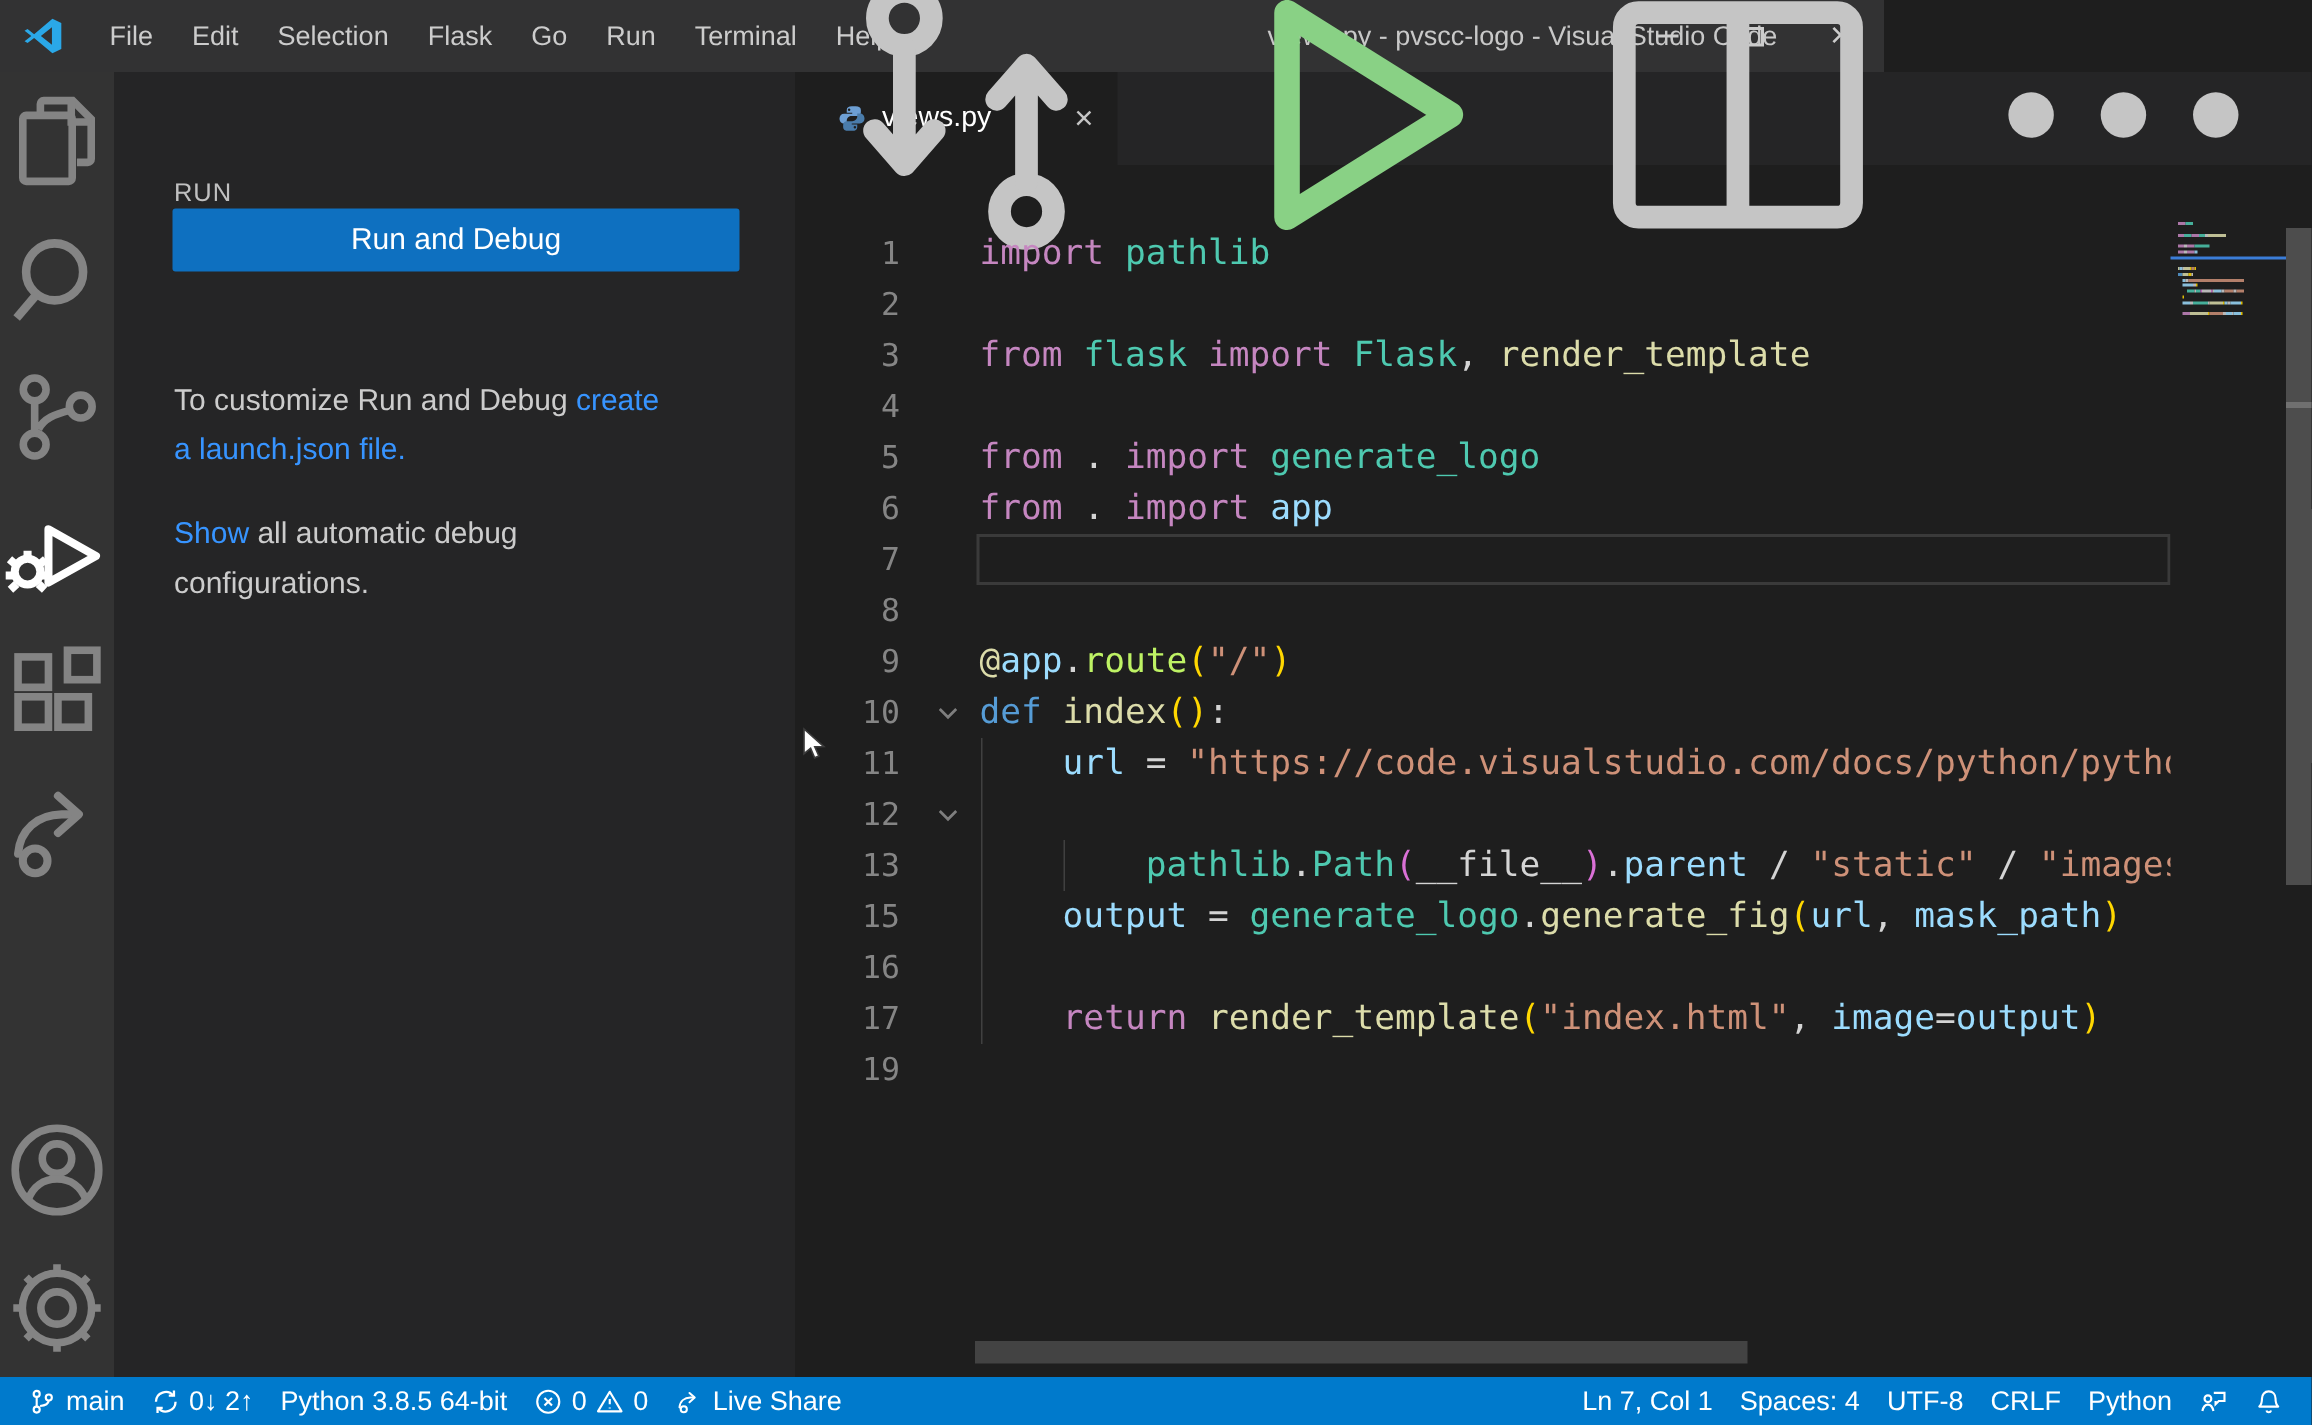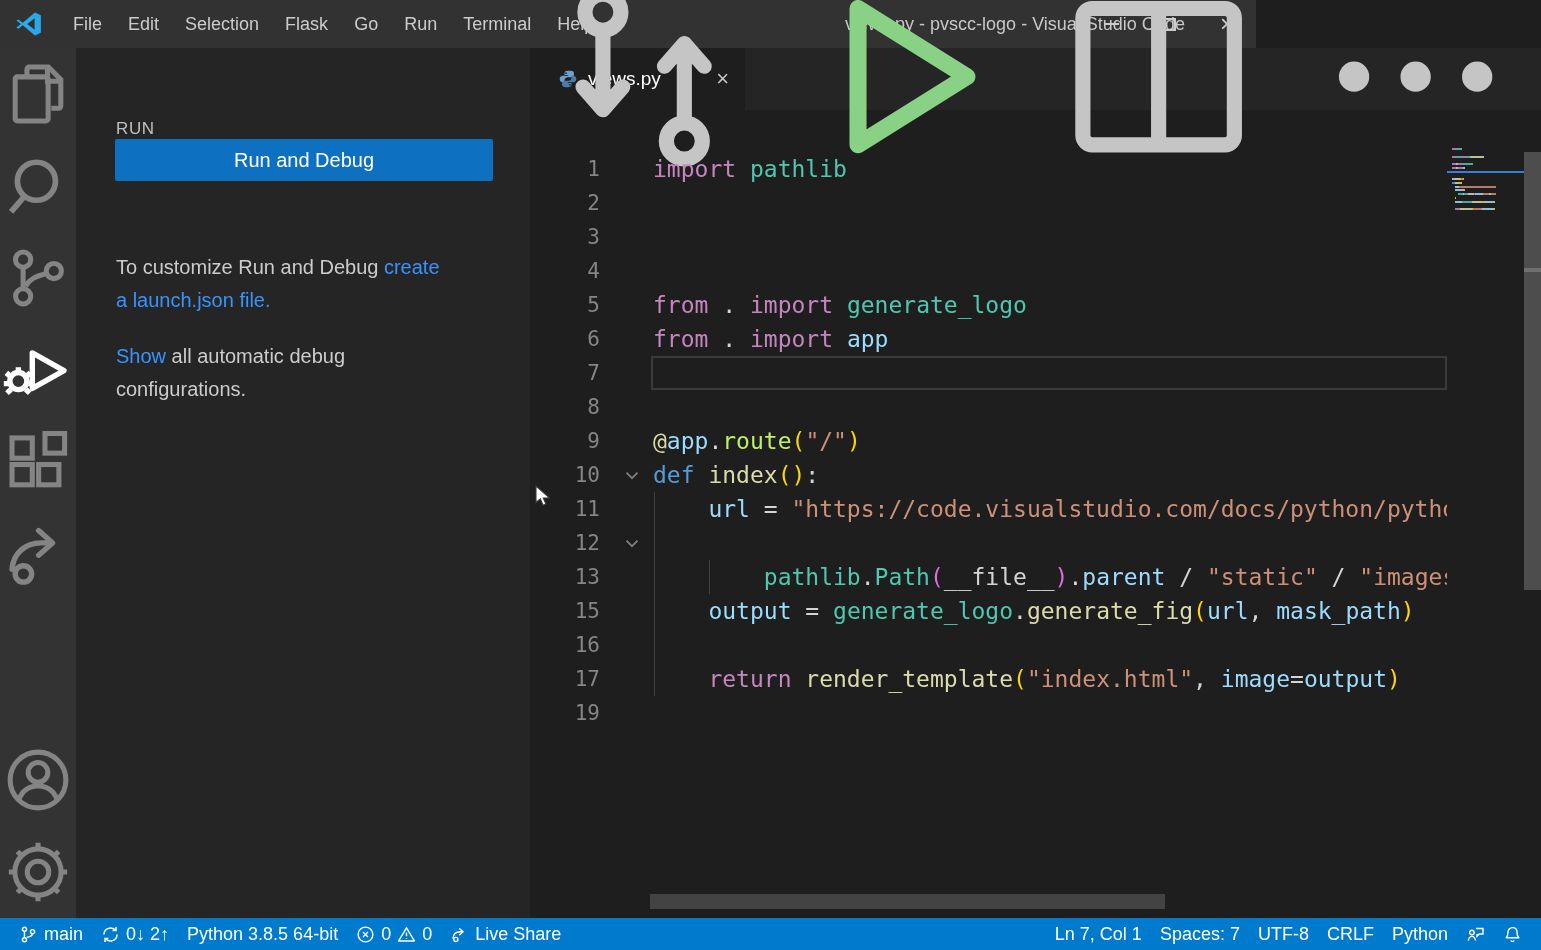--- a/index.html
+++ b/index.html
@@ -245,20 +245,21 @@
       <div class="cl">
         <div class="ln">1</div>
         <div class="lc"><span style="color: rgb(197, 134, 192);">import </span><span style="color: rgb(78, 201, 176);">pathlib</span></div>
       </div>
       <div class="cl">
         <div class="ln">2</div>
         <div class="lc"></div>
       </div>
       <div class="cl">
         <div class="ln">3</div>
+        <div class="lc"><span style="color: rgb(197, 134, 192);">from </span><span style="color: rgb(78, 201, 176);">flask </span><span style="color: rgb(197, 134, 192);">import </span><span style="color: rgb(78, 201, 176);">Flask</span><span style="color: rgb(212, 212, 212);">, </span><span style="color: rgb(220, 220, 170);">render_template</span></div>
       </div>
       <div class="cl">
         <div class="ln">4</div>
         <div class="lc"></div>
       </div>
       <div class="cl">
         <div class="ln">5</div>
         <div class="lc"><span style="color: rgb(197, 134, 192);">from </span><span style="color: rgb(212, 212, 212);">. </span><span style="color: rgb(197, 134, 192);">import </span><span style="color: rgb(78, 201, 176);">generate_logo</span></div>
       </div>
       <div class="cl">
@@ -478,21 +479,21 @@
           </svg>
         </span>
         <span>Live Share</span>
       </div>
     </div>
   <div id="sb-right">
       <div class="st-item">
         <span>Ln 7, Col 1</span>
       </div>
       <div class="st-item">
-        <span>Spaces: 7</span>
+        <span>Spaces: 4</span>
       </div>
       <div class="st-item">
         <span>UTF-8</span>
       </div>
       <div class="st-item">
         <span>CRLF</span>
       </div>
       <div class="st-item">
         <span>Python</span>
       </div>

